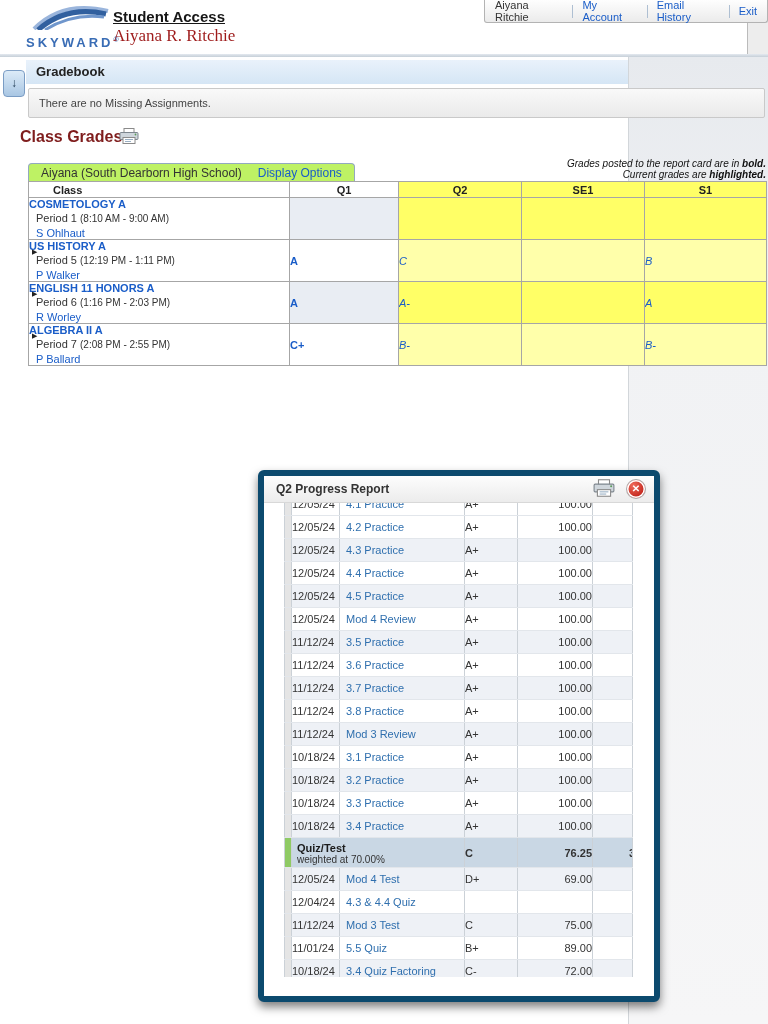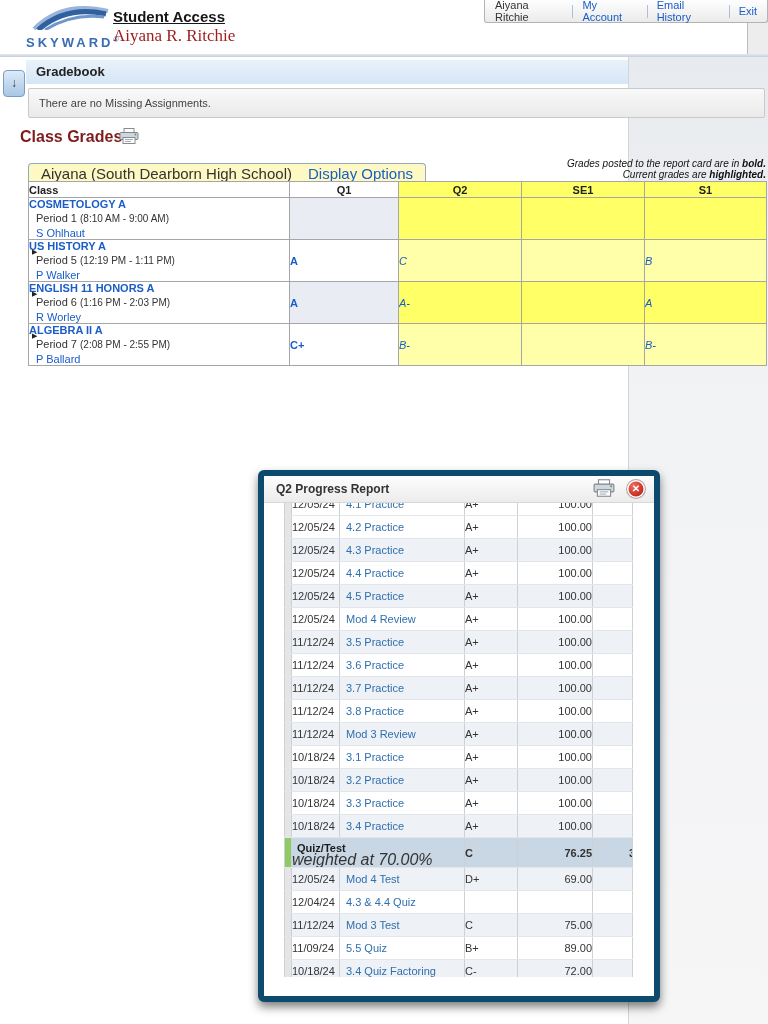--- a/index.html
+++ b/index.html
@@ -31,29 +31,29 @@
   .collapse-btn{position:absolute;left:3px;top:70px;width:20px;height:25px;border:1px solid #7a9cc4;border-radius:4px;
     background:linear-gradient(#dcebf8,#a9c6e3);color:#223c55;font-size:12px;font-weight:bold;text-align:center;line-height:24px;cursor:pointer}
   .gb-bar{position:absolute;left:26px;top:60px;width:602px;height:24px;background:linear-gradient(#e9f2fb,#d5e6f5)}
   .gb-title{padding-left:10px;line-height:23px;font-size:13px;font-weight:bold;color:#222}
   .missing-box{position:absolute;left:28px;top:88px;width:737px;height:30px;box-sizing:border-box;
     background:linear-gradient(#f9f9f9,#eaeaea);border:1px solid #c9c9c9;border-radius:2px;
     font-size:11px;color:#444;line-height:28px;padding-left:10px}
   .cg-title{position:absolute;left:20px;top:128px;font-size:16px;font-weight:bold;color:#7f1d1d}
   .cg-print{position:absolute;left:119px;top:128px;cursor:pointer}
   .legend{position:absolute;right:2px;top:158px;text-align:right;font-size:10px;font-style:italic;color:#111;line-height:11px}
-  .tab{position:absolute;left:28px;top:163px;height:18px;background:#fef9c3;border:1px solid #93a9bf;border-bottom:none;
-    border-radius:4px 4px 0 0;display:flex;align-items:center;padding:0 12px;font-size:15px;color:#333}
+  .tab{position:absolute;left:28px;top:163px;height:18px;background:#bef264;border:1px solid #93a9bf;border-bottom:none;
+    border-radius:4px 4px 0 0;display:flex;align-items:center;padding:0 12px;font-size:12px;color:#333}
   .tab a{color:var(--link,#1a5dc8);margin-left:16px}
 
   
   .grades-table{position:absolute;left:28px;top:181px;width:738px;border-collapse:collapse;table-layout:fixed;font-size:11px;background:#fff}
   .grades-table th,.grades-table td{border:1px solid #a6a6a6;padding:0;overflow:hidden}
   .grades-table th{height:15px;font-size:11px;font-weight:bold;color:#222;text-align:center;background:#fff}
-  .grades-table th.th-class{text-align:left;padding-left:0}
+  .grades-table th.th-class{text-align:left;padding-left:24px}
   .grades-table th.yellow-h{background:var(--yellow_bright,#ffff66)}
   .grades-table td{height:37px;vertical-align:middle}
   .class-cell{background:#fff;vertical-align:top !important;padding:3px 0 3px 12px;position:relative;line-height:12px}
   .arrow{position:absolute;left:3px;top:6px;font-size:7px;color:#222;cursor:pointer}
   .clink{color:var(--link,#1a5dc8);font-weight:bold}
   .period{color:#333;margin:2px 0 2px 7px}
   .time{font-size:10px}
   .teacher{color:var(--link,#1a5dc8);margin-left:7px}
   .gcell{padding-left:8px;color:var(--link,#1a5dc8);font-weight:bold}
   .gcur{font-weight:normal;font-style:italic}
@@ -80,21 +80,21 @@
   td.ind{background:#e5e5e5}
   .mshade td{background:var(--modal_stripe,#eef1f6)}
   .mshade td.ind{background:#e5e5e5}
   .m-date{padding-left:5px}
   .m-assign a{color:#2f6fae;padding-left:6px}
   .m-grade{padding-left:9px}
   .m-score{text-align:right;padding-right:8px}
   .cat td{background:var(--category_bg,#c9d7e4);height:29px}
   .cat td.ind{background:var(--category_green,#8fca64)}
   .cat-label{font-weight:bold;color:#1c1c1c;padding-left:5px;line-height:12px;margin-top:2px}
-  .cat-note{font-style:italic;font-size:16px;color:#333;line-height:11px}
+  .cat-note{font-size:10px;color:#333;padding-left:5px;line-height:11px}
   .cat .m-grade,.cat .m-score{font-weight:bold}
   .cat .m-extra{padding-left:36px;font-weight:bold}
 </style>
 </head>
 <body>
 
 <div class="right-band"></div>
 <div class="corner-band"></div>
 
 <div class="logo">
@@ -367,21 +367,21 @@
           <tr class="mshade">
             <td class="ind"></td>
             <td class="m-date">11/12/24</td>
             <td class="m-assign"><a>Mod 3 Test</a></td>
             <td class="m-grade">C</td>
             <td class="m-score">75.00</td>
             <td class="m-extra"></td>
           </tr>
           <tr>
             <td class="ind"></td>
-            <td class="m-date">11/09/24</td>
+            <td class="m-date">11/01/24</td>
             <td class="m-assign"><a>5.5 Quiz</a></td>
             <td class="m-grade">B+</td>
             <td class="m-score">89.00</td>
             <td class="m-extra"></td>
           </tr>
           <tr class="mshade">
             <td class="ind"></td>
             <td class="m-date">10/18/24</td>
             <td class="m-assign"><a>3.4 Quiz Factoring</a></td>
             <td class="m-grade">C-</td>

